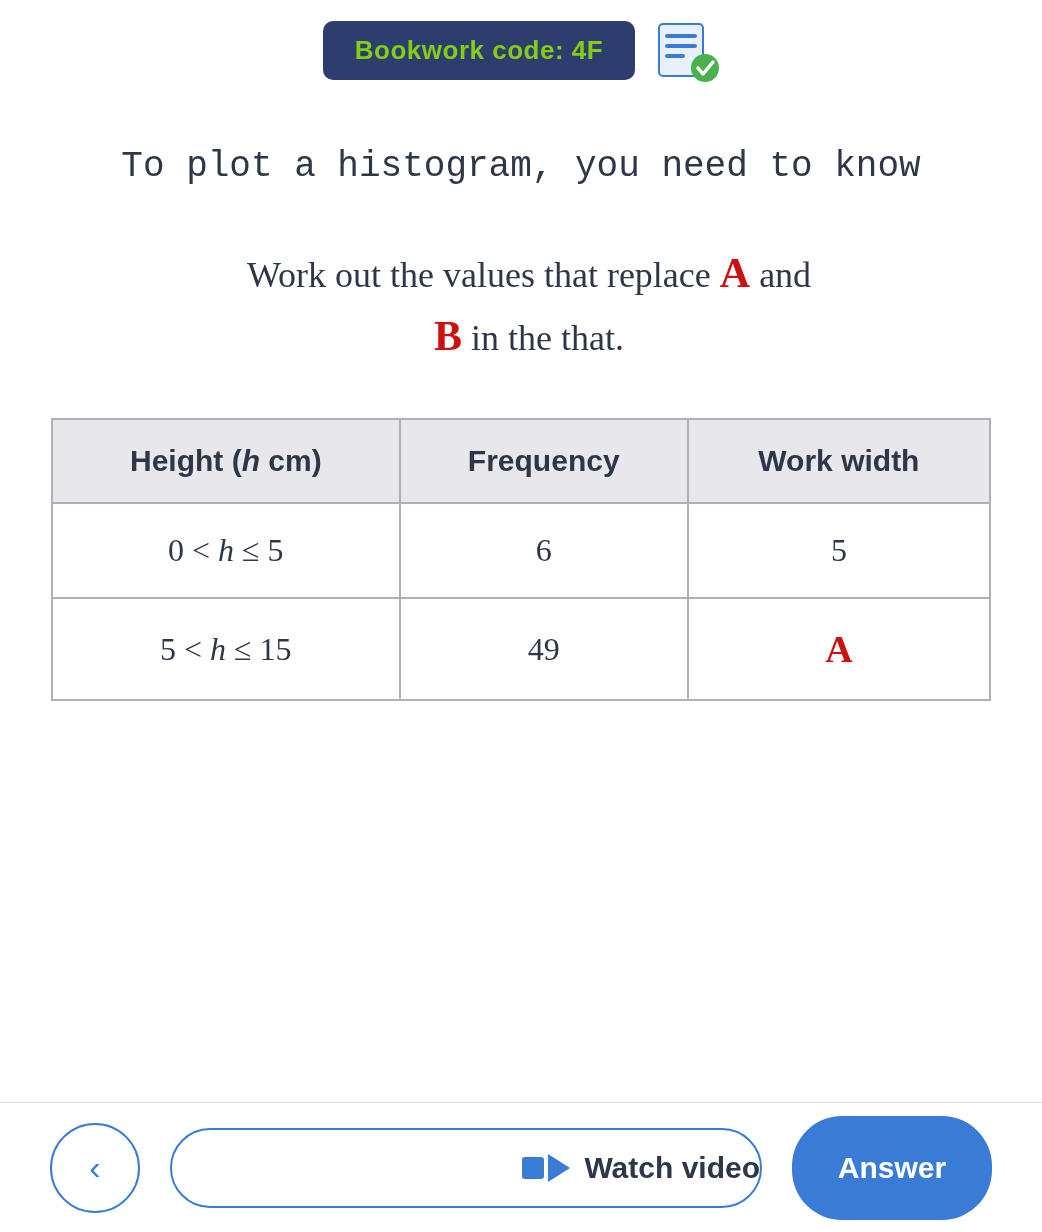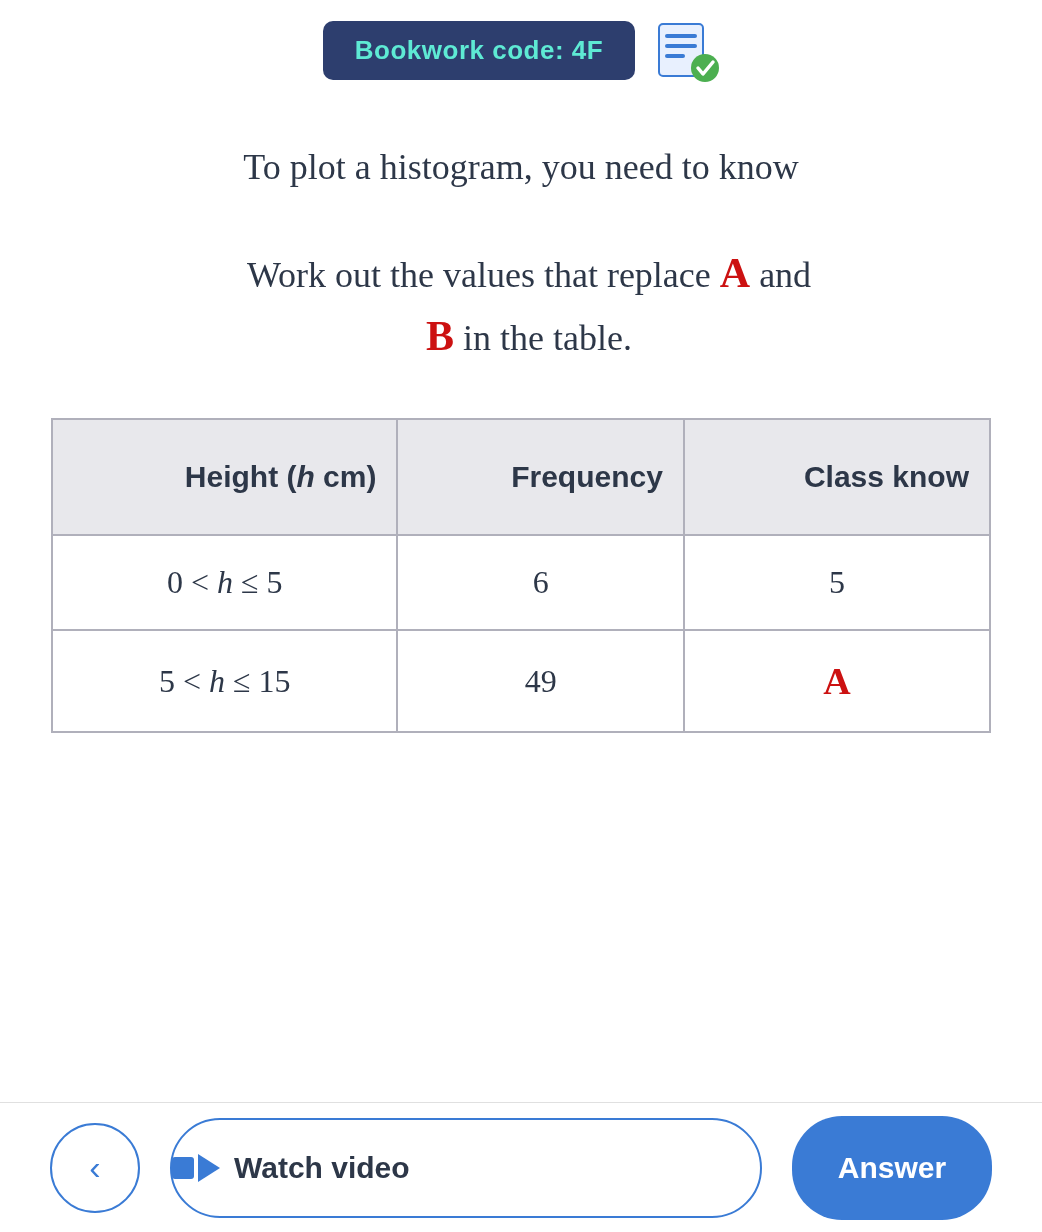--- a/index.html
+++ b/index.html
@@ -24,21 +24,21 @@
       width: 100%;
       display: flex;
       justify-content: center;
       align-items: center;
       padding: 18px 40px 0 40px;
       gap: 20px;
     }
 
     .bookwork-badge {
       background: #2d3e6e;
-      color: #5eead4;
+      color: #84cc16;
       font-family: Arial, sans-serif;
       font-size: 26px;
       font-weight: 600;
       padding: 14px 32px;
       border-radius: 10px;
       letter-spacing: 0.5px;
     }
 
     .checklist-icon {
       width: 64px;
@@ -46,20 +46,21 @@
       position: relative;
     }
 
     .question-text {
       width: 100%;
       text-align: center;
       padding: 60px 60px 0 60px;
       color: #2d3748;
       font-size: 36px;
       line-height: 1.4;
+      font-family: Liberation Mono, monospace;
     }
 
     .work-out-text {
       width: 100%;
       text-align: center;
       padding: 50px 40px 0 56px;
       font-size: 36px;
       line-height: 1.5;
       color: #2d3748;
     }
@@ -81,25 +82,25 @@
     table {
       width: 100%;
       border-collapse: collapse;
     }
 
     thead tr {
       background: #e8e8ec;
     }
 
     thead th {
-      padding: 40px 20px;
-      font-size: 30px;
-      font-weight: bold;
-      color: #2d3748;
-      text-align: right;
+      padding: 24px 20px;
+      font-size: 30px;
+      font-weight: bold;
+      color: #2d3748;
+      text-align: center;
       border: 2px solid #b0b0bb;
       font-family: Arial, sans-serif;
     }
 
     tbody tr {
       background: #ffffff;
     }
 
     tbody td {
       padding: 28px 12px;
@@ -139,27 +140,27 @@
       align-items: center;
       justify-content: center;
       cursor: pointer;
       color: #3a7bd5;
       font-size: 30px;
     }
 
     .watch-video-button {
       flex: 1;
       margin: 18px 30px;
-      height: 100px;
+      height: 80px;
       border-radius: 50px;
       border: 2.5px solid #3a7bd5;
       background: #ffffff;
       display: flex;
       align-items: center;
-      justify-content: flex-start;
+      justify-content: flex-end;
       cursor: pointer;
       gap: 14px;
       color: #2d3748;
     }
 
     .watch-video-button .video-icon {
       display: flex;
       align-items: center;
       gap: 4px;
     }
@@ -219,30 +220,30 @@
     </svg>
   </div>
 </div>
 
 <div class="question-text">
   <span>To plot a histogram, you need to know</span><br>
 </div>
 
 <div class="work-out-text">
   <span>Work out the values that replace </span><span class="red-letter">A</span><span> and</span><br>
-  <span class="red-letter">B</span><span> in the table.</span>
+  <span class="red-letter">B</span><span> in the that.</span>
 </div>
 
 <div class="table-container">
   <table>
     <thead>
       <tr>
         <th>Height (<span class="italic">h</span> cm)</th>
         <th>Frequency</th>
-        <th>Class know</th>
+        <th>Work width</th>
       </tr>
     </thead>
     <tbody>
       <tr>
         <td>0 &lt; <span class="italic">h</span> ≤ 5</td>
         <td>6</td>
         <td>5</td>
       </tr>
       <tr>
         <td>5 &lt; <span class="italic">h</span> ≤ 15</td>

